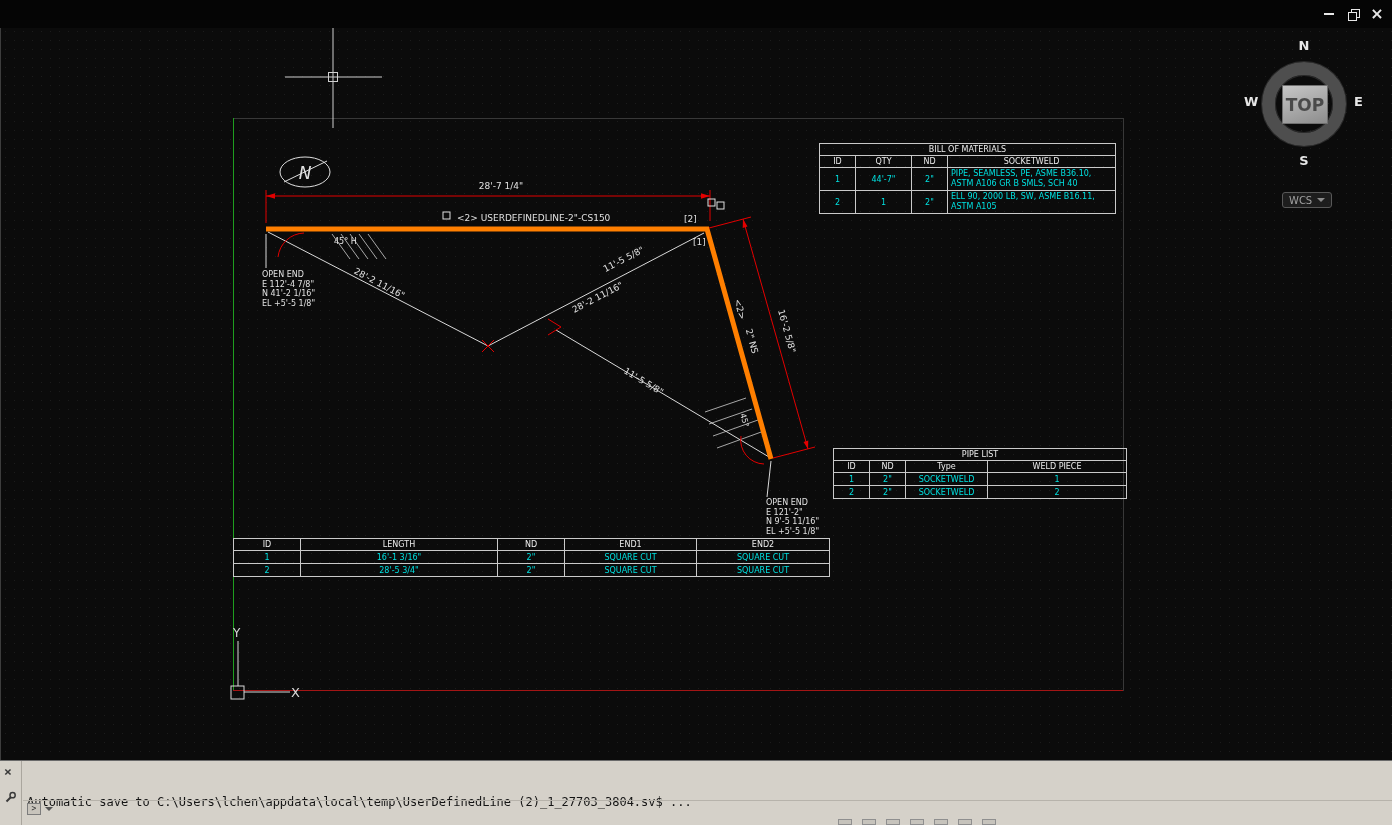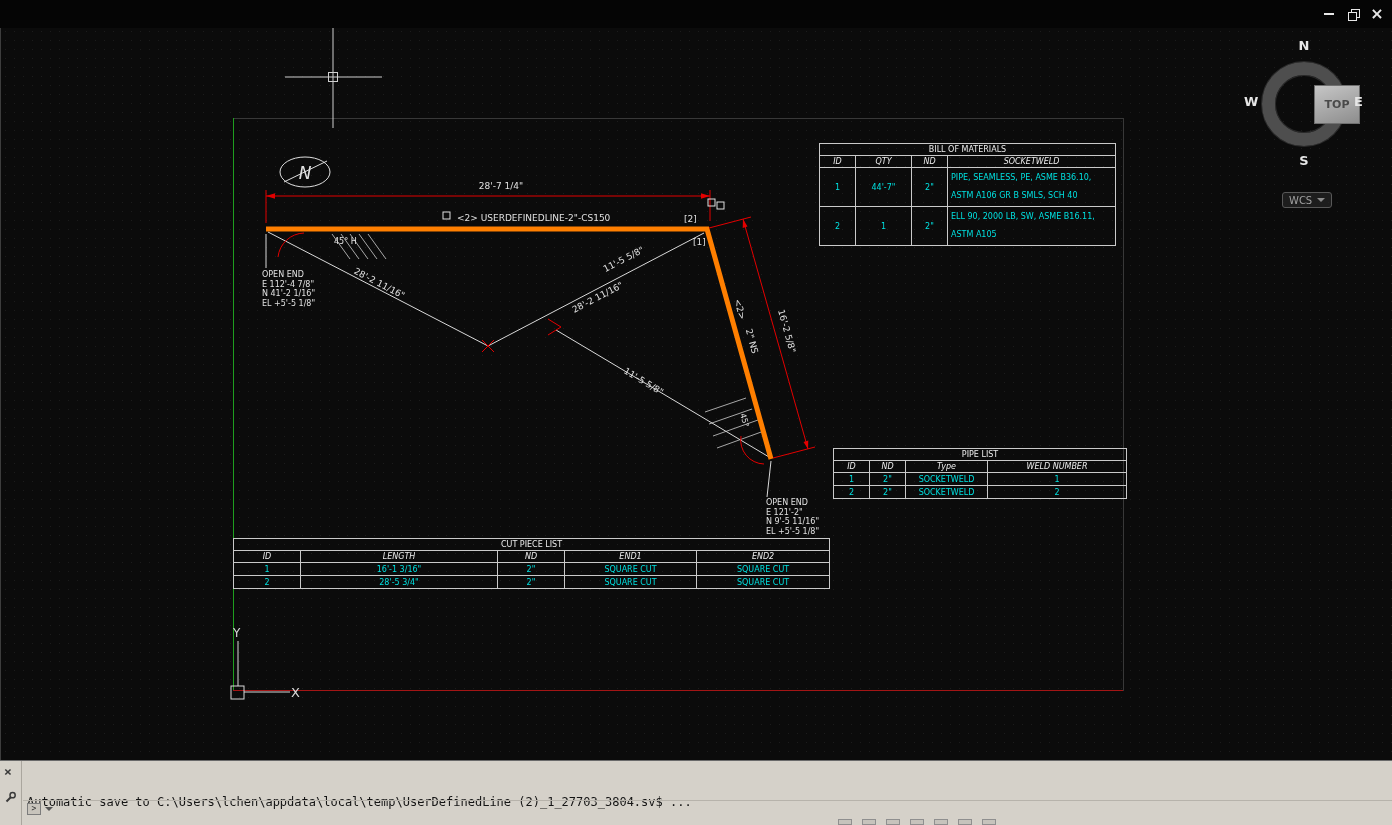--- a/index.html
+++ b/index.html
@@ -23,32 +23,32 @@
             background-image:radial-gradient(circle, #1c1c1c 0.8px, transparent 1px);
             background-size:9px 9px; border-left:1px solid #3d3d3d; }
   svg.drawing { position:absolute; left:0; top:0; }
 
   
   .cadtable { position:absolute; border-collapse:collapse; table-layout:fixed;
               color:#00e0e0; font-size:8px; line-height:11px; background:transparent; }
   .cadtable td, .cadtable th { border:1px solid #c9c9c9; padding:0 2px; text-align:center;
               font-weight:normal; overflow:hidden; white-space:nowrap; }
   .cadtable .title { color:#ededed; height:12px; }
-  .cadtable th { color:#ededed; height:12px;font-style:italic; }
+  .cadtable th { color:#ededed; height:12px; }
   .cadtable td { height:13px; }
-  .cadtable td.left { text-align:left; white-space:normal; line-height:18px; padding:1px 3px; }
+  .cadtable td.left { text-align:left; white-space:normal; line-height:10px; padding:1px 3px; }
 
   
   .viewcube { position:absolute; left:1241px; top:40px; width:124px; height:130px; z-index:20; }
   .vc-ring { position:absolute; left:20px; top:22px; width:84px; height:84px; border-radius:50%;
              border:13px solid #4e4e4e; box-shadow:0 0 0 1px #2a2a2a, inset 0 0 0 1px #2a2a2a; }
   .vc-face { position:absolute; left:40px; top:45px; width:46px; height:39px;
              background:linear-gradient(160deg,#c6c6c6,#8d8d8d); border:1px solid #6f6f6f;
-             color:#4a4a4a; font-size:11px; font-weight:bold;
-             display:flex; align-items:center; justify-content:center;margin-left:32px; }
+             color:#4a4a4a; font-size:17px; font-weight:bold;
+             display:flex; align-items:center; justify-content:center; }
   .vc-dir { position:absolute; color:#e6e6e6; font-size:13px; font-weight:bold; }
   .vc-n { top:-2px;  left:50%; transform:translateX(-50%); }
   .vc-s { top:113px; left:50%; transform:translateX(-50%); }
   .vc-w { top:54px;  left:2px; }
   .vc-e { top:54px;  right:3px; }
   .wcs { position:absolute; left:1281px; top:192px; height:16px; z-index:20;
          display:flex; align-items:center; gap:5px; padding:0 6px;
          border:1px solid #585858; border-radius:3px; background:rgba(40,40,40,0.65);
          color:#a0a0a0; font-size:10px; }
   .wcs-arrow { width:0; height:0; border-left:4px solid transparent; border-right:4px solid transparent;
@@ -228,21 +228,21 @@
           <col style="width:139px">
         </colgroup>
       <tbody>
         <tr>
             <td class="title" colspan="4">PIPE LIST</td>
           </tr>
         <tr>
           <th>ID</th>
           <th>ND</th>
           <th>Type</th>
-          <th>WELD NUMBER</th>
+          <th>WELD PIECE</th>
         </tr>
         <tr>
           <td>1</td>
           <td>2"</td>
           <td>SOCKETWELD</td>
           <td>1</td>
         </tr>
         <tr>
           <td>2</td>
           <td>2"</td>
@@ -254,23 +254,20 @@
 
     <table class="cadtable" style="left:232px; top:538px; width:596px;">
       <colgroup>
           <col style="width:67px">
           <col style="width:197px">
           <col style="width:67px">
           <col style="width:132px">
           <col style="width:133px">
         </colgroup>
       <tbody>
-        <tr>
-            <td class="title" colspan="5">CUT PIECE LIST</td>
-          </tr>
         <tr>
           <th>ID</th>
           <th>LENGTH</th>
           <th>ND</th>
           <th>END1</th>
           <th>END2</th>
         </tr>
         <tr>
           <td>1</td>
           <td>16'-1 3/16"</td>

